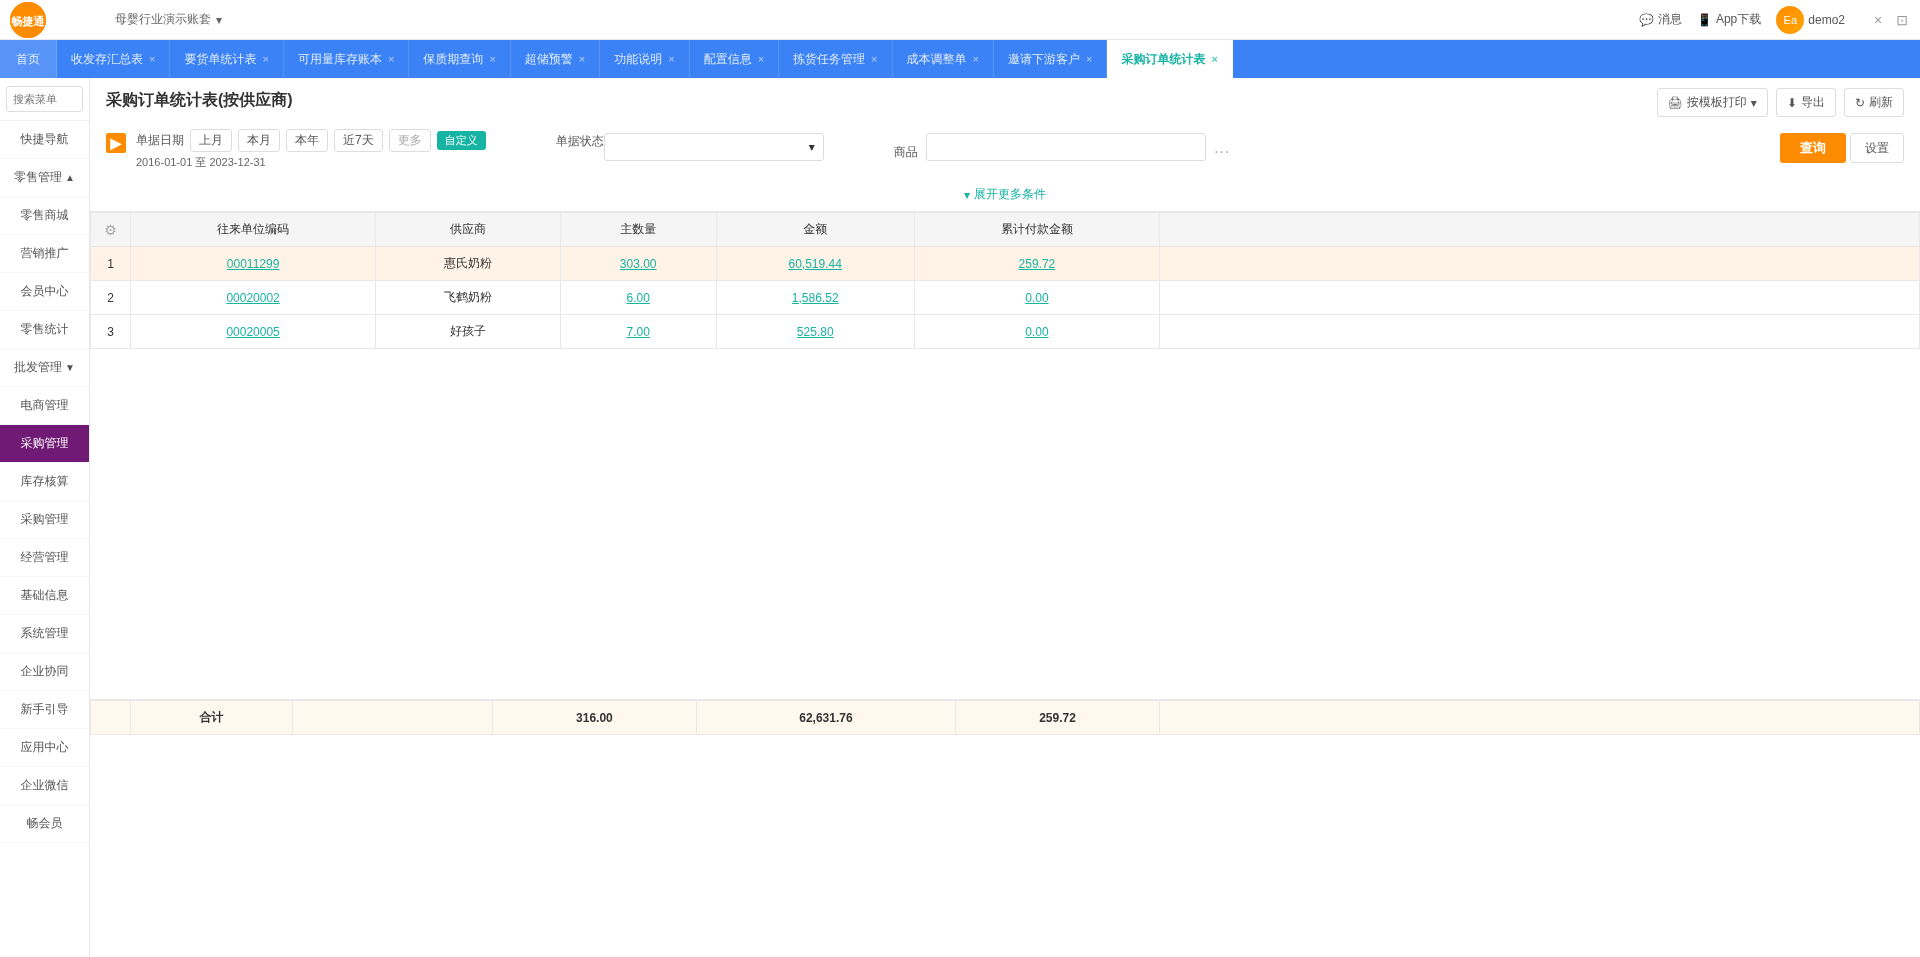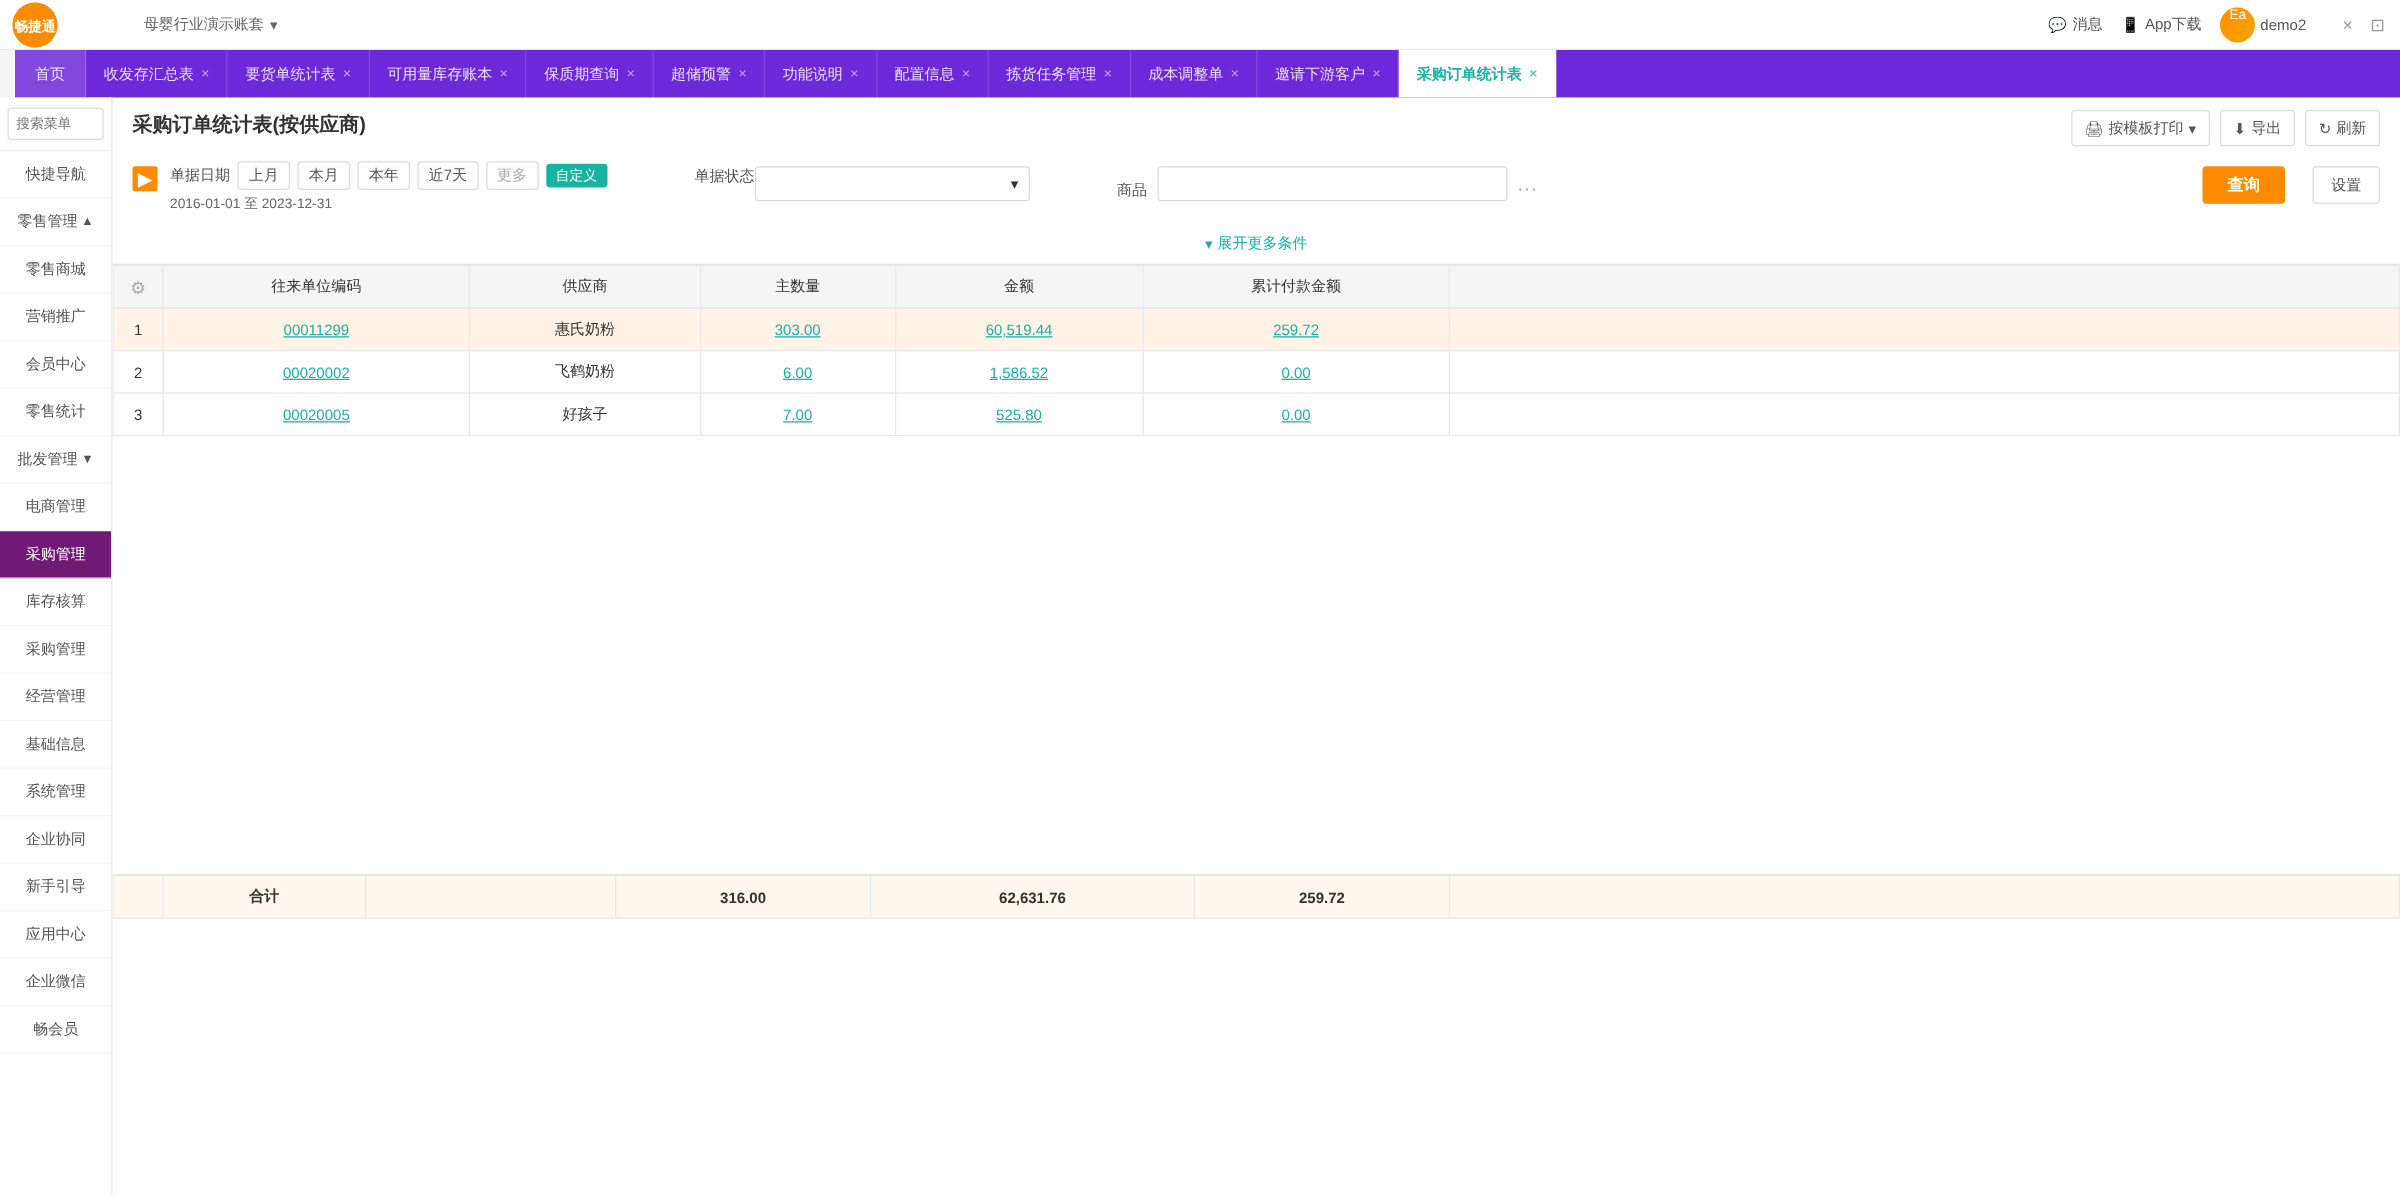--- a/index.html
+++ b/index.html
@@ -54,21 +54,21 @@
       color: #555;
       cursor: pointer;
       font-size: 12px;
     }
     .avatar {
       width: 28px;
       height: 28px;
       border-radius: 50%;
       background: linear-gradient(135deg, #ff8c00, #ffa500);
       display: flex;
-      align-items: flex-start;
+      align-items: center;
       justify-content: center;
       color: white;
       font-size: 11px;
     }
     .window-controls {
       display: flex;
       gap: 8px;
       margin-left: 10px;
     }
     .win-btn {
@@ -79,24 +79,23 @@
       justify-content: center;
       cursor: pointer;
       color: #999;
       font-size: 14px;
     }
 
     
     .nav-tabs {
       display: flex;
       align-items: center;
-      background: #6d28d9;
+      background: #3b82f6;
       height: 38px;
       overflow: hidden;
-      margin-left: 12px;
     }
     .nav-tab {
       display: flex;
       align-items: center;
       padding: 0 14px;
       height: 38px;
       color: rgba(255,255,255,0.85);
       cursor: pointer;
       font-size: 12px;
       white-space: nowrap;
@@ -571,21 +570,21 @@
             <span>▾</span>
           </div>
         </div>
 
         <div style="display:flex; align-items:flex-end; gap:8px; margin-left:60px; margin-top:4px;">
           <span class="filter-label">商品</span>
           <input type="text" class="filter-input" style="width: 280px;">
           <span style="color:#aaa; cursor:pointer; font-size:16px;">···</span>
         </div>
 
-        <div style="margin-left:auto; margin-top:4px; display:flex; gap:22px;">
+        <div style="margin-left:auto; margin-top:4px; display:flex; gap:4px;">
           <button class="btn-query">查询</button>
           <button class="btn-settings">设置</button>
         </div>
       </div>
 
       <div style="display:flex; justify-content:center; padding:4px 0 8px;">
         <div class="filter-more-btn">
           <span>▾</span>
           <span>展开更多条件</span>
         </div>

